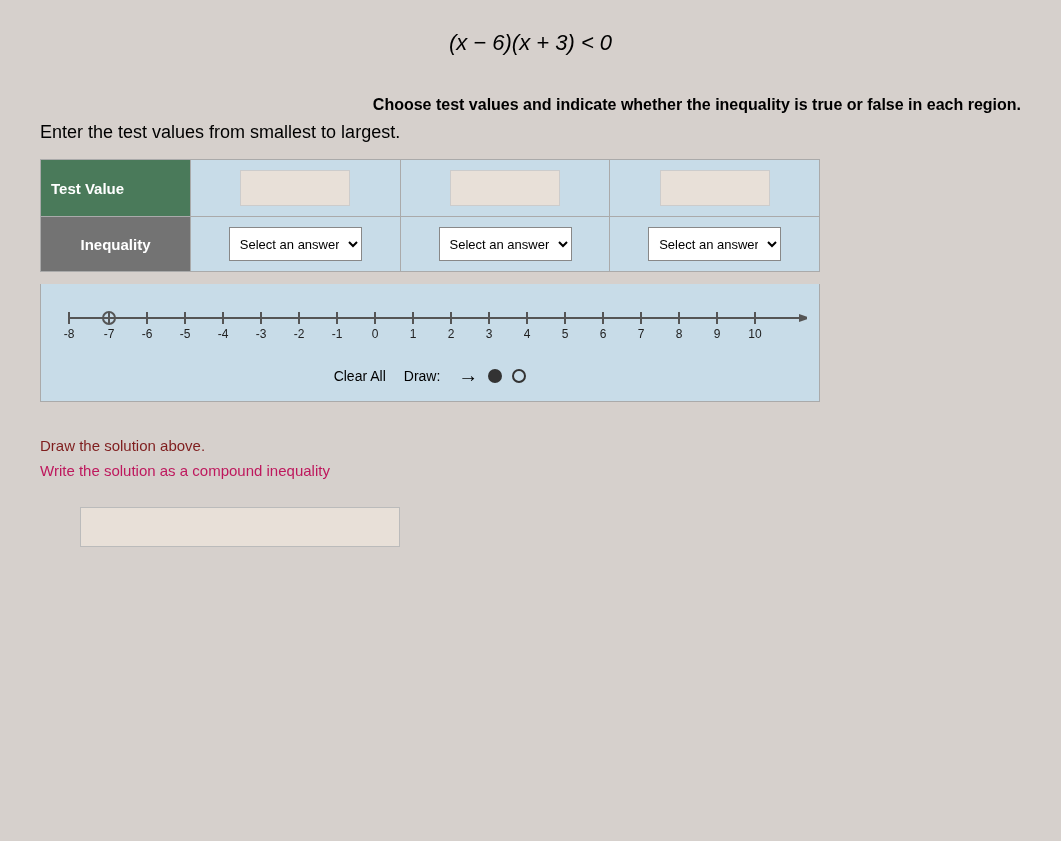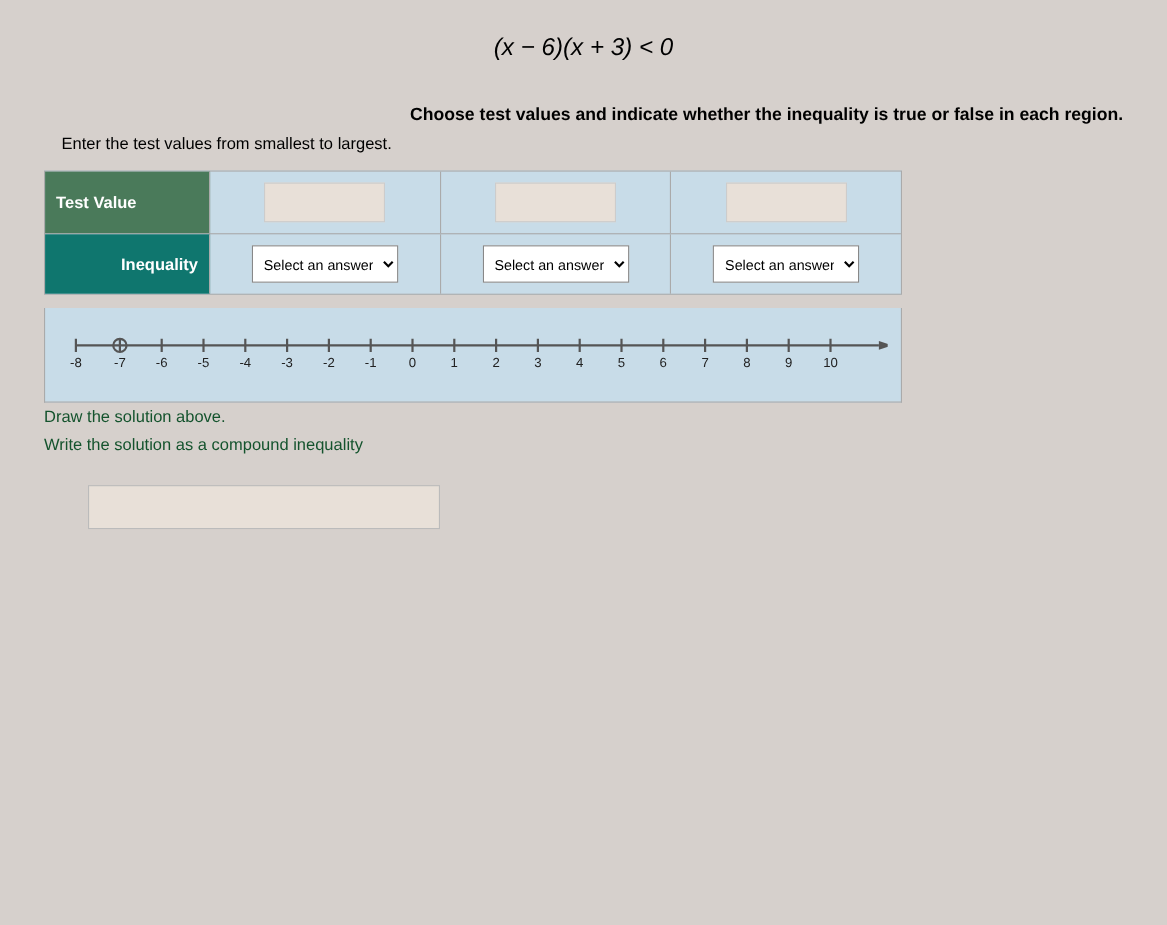--- a/index.html
+++ b/index.html
@@ -27,25 +27,24 @@
       font-family: Arial, Helvetica, sans-serif;
       font-size: 16px;
       font-weight: bold;
       margin-bottom: 8px;
       color: #000;
       text-align: right;
     }
 
     .sub-instructions {
       font-family: Arial, Helvetica, sans-serif;
-      font-size: 15px;
+      font-size: 18px;
       margin-bottom: 16px;
       color: #000;
       font-weight: normal;
-      margin-left: 16px;
     }
 
     .table-container {
       background: #c8dce8;
       border: 1px solid #aaa;
       width: 780px;
       margin-bottom: 12px;
     }
 
     .table-header-row {
@@ -89,31 +88,31 @@
       padding: 4px 8px;
       outline: none;
     }
 
     .inequality-row {
       display: flex;
       border-top: 1px solid #aaa;
     }
 
     .inequality-label-cell {
-      background: #0f766e;
+      background: #737373;
       color: white;
       font-family: Arial, Helvetica, sans-serif;
       font-size: 15px;
       font-weight: bold;
       width: 150px;
       min-width: 150px;
       padding: 12px 10px;
       display: flex;
       align-items: center;
-      justify-content: flex-end;
+      justify-content: center;
       border-right: 1px solid #aaa;
     }
 
     .select-cell {
       flex: 1;
       padding: 10px 8px;
       display: flex;
       align-items: center;
       justify-content: center;
       border-right: 1px solid #aaa;
@@ -193,30 +192,30 @@
       height: 14px;
       border-radius: 50%;
       border: 2px solid #333;
       background: transparent;
       cursor: pointer;
     }
 
     .draw-solution-text {
       font-family: Arial, Helvetica, sans-serif;
       font-size: 15px;
-      margin-top: 5px;
+      margin-top: 35px;
       margin-bottom: 8px;
-      color: #14532d;
+      color: #7f1d1d;
     }
 
     .write-solution-text {
       font-family: Arial, Helvetica, sans-serif;
       font-size: 15px;
       margin-bottom: 28px;
-      color: #14532d;
+      color: #be185d;
     }
 
     .solution-input {
       width: 320px;
       height: 40px;
       background: #e8e0d8;
       border: 1px solid #bbb;
       font-size: 14px;
       padding: 4px 10px;
       outline: none;
@@ -331,19 +330,28 @@
           <line x1="658" y1="12" x2="658" y2="24" stroke="#555" stroke-width="2"></line>
           <text x="658" y="38">9</text>
           <line x1="696" y1="12" x2="696" y2="24" stroke="#555" stroke-width="2"></line>
           <text x="696" y="38">10</text>
         </g>
 
         <circle cx="50" cy="18" r="6" fill="none" stroke="#555" stroke-width="2"></circle>
       </svg>
     </div>
 
+    <div class="controls-row">
+      <button class="clear-all-btn">Clear All</button>
+      <span class="draw-label">Draw:</span>
+      <div class="draw-tools">
+        <span class="tool-arrow">→</span>
+        <div class="tool-filled-circle"></div>
+        <div class="tool-open-circle"></div>
+      </div>
+    </div>
   </div>
 
   <p class="draw-solution-text">Draw the solution above.</p>
   <p class="write-solution-text">Write the solution as a compound inequality</p>
 
   <input type="text" class="solution-input" style="">
 </div>
 
 </body></html>

